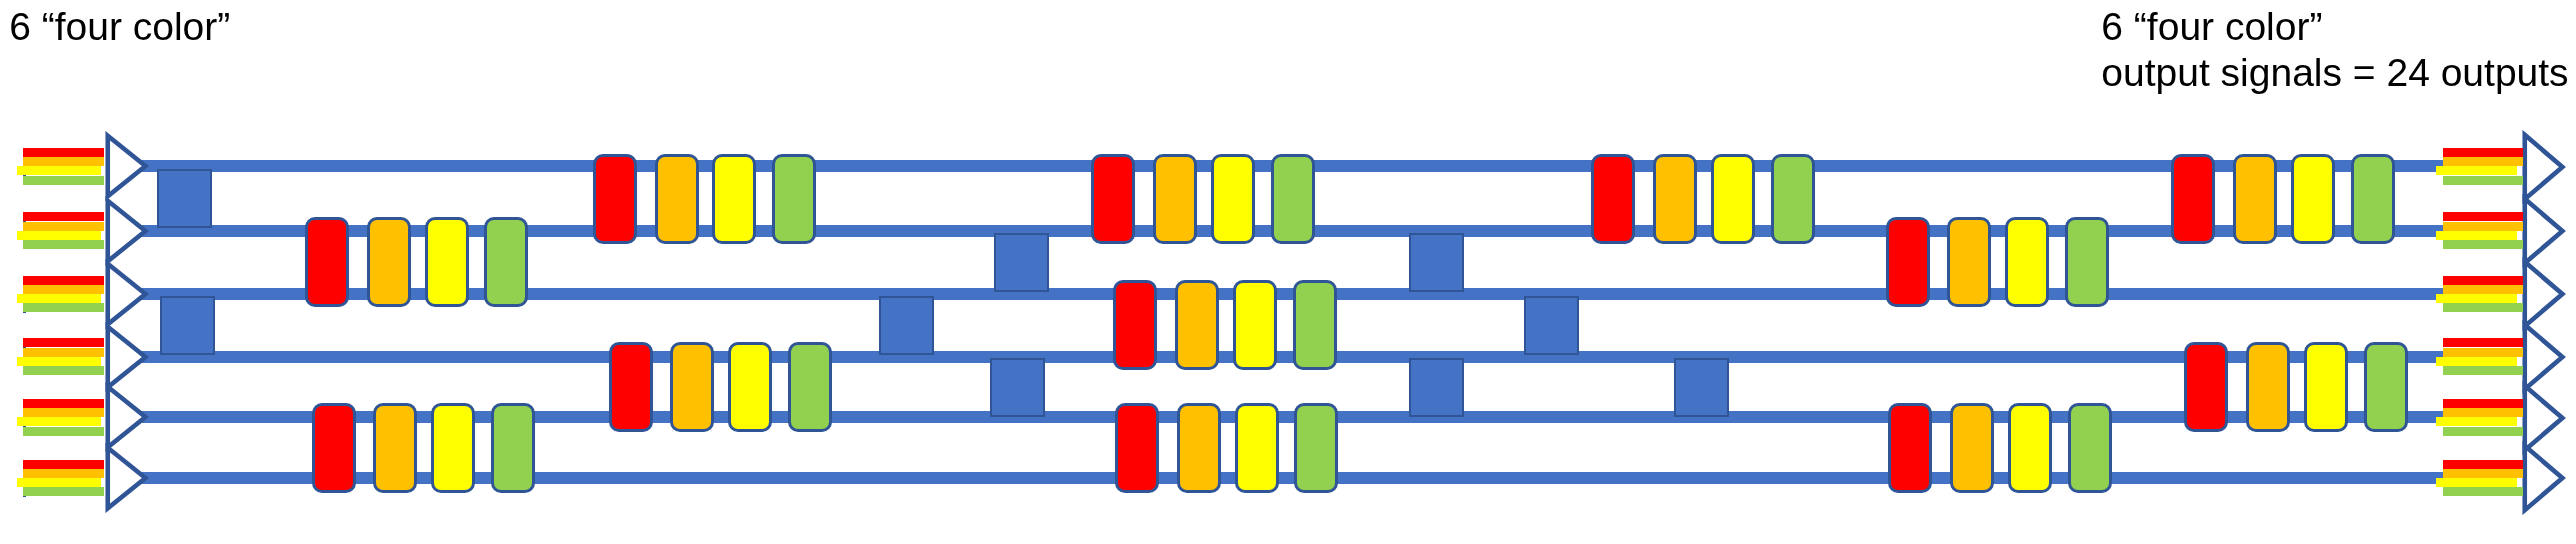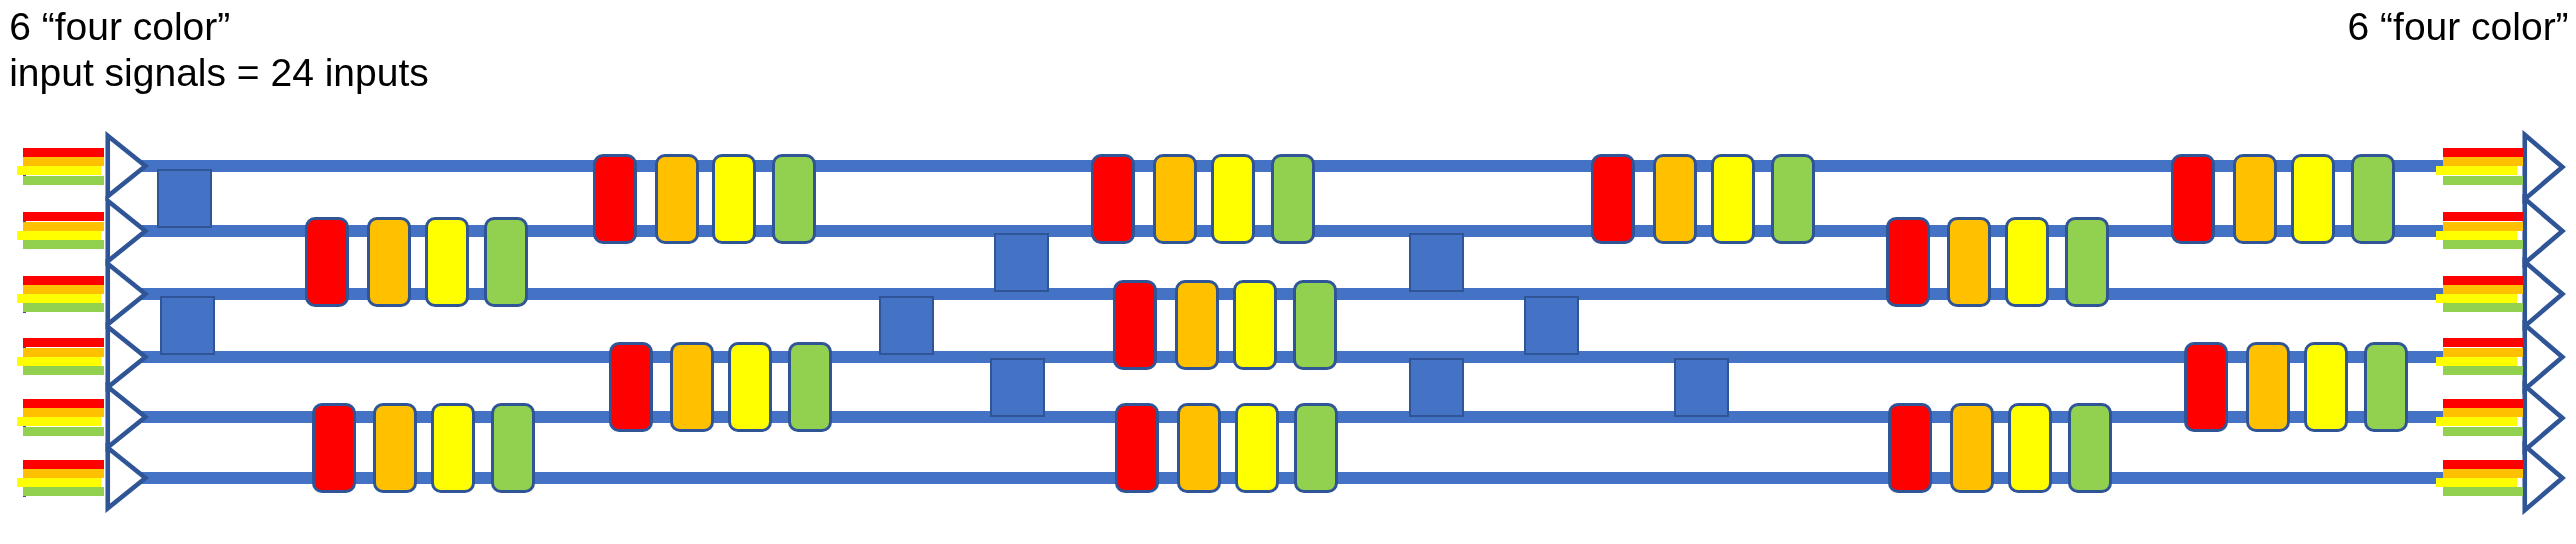--- a/index.html
+++ b/index.html
@@ -26,24 +26,24 @@
   .stripe{position:absolute;}
   .tick{position:absolute;}
   .chev{position:absolute;}
 </style>
 </head>
 <body>
 
 <div id="stage">
   <div class="caption" id="caption-left">
     <div>6 “four color”</div>
-    <div>input signals = 24 inputs</div>
   </div>
   <div class="caption" id="caption-right">
     <div>6 “four color”</div>
+    <div>output signals = 24 outputs</div>
   </div>
 <div class="wire" style="left: 136px; top: 160px; width: 2309px; height: 12px; background: rgb(68, 114, 196);"></div>
     <div class="wire" style="left: 136px; top: 225px; width: 2309px; height: 12px; background: rgb(68, 114, 196);"></div>
     <div class="wire" style="left: 136px; top: 288px; width: 2309px; height: 12px; background: rgb(68, 114, 196);"></div>
     <div class="wire" style="left: 136px; top: 351px; width: 2309px; height: 12px; background: rgb(68, 114, 196);"></div>
     <div class="wire" style="left: 136px; top: 411px; width: 2309px; height: 12px; background: rgb(68, 114, 196);"></div>
     <div class="wire" style="left: 136px; top: 472px; width: 2309px; height: 12px; background: rgb(68, 114, 196);"></div>
     <div class="coupler" style="left: 157px; top: 169px; width: 55px; height: 59px; background: rgb(68, 114, 196); border: 2.8px solid rgb(47, 85, 151);"></div>
     <div class="coupler" style="left: 994px; top: 233px; width: 55px; height: 59px; background: rgb(68, 114, 196); border: 2.8px solid rgb(47, 85, 151);"></div>
     <div class="coupler" style="left: 1409px; top: 233px; width: 55px; height: 59px; background: rgb(68, 114, 196); border: 2.8px solid rgb(47, 85, 151);"></div>

